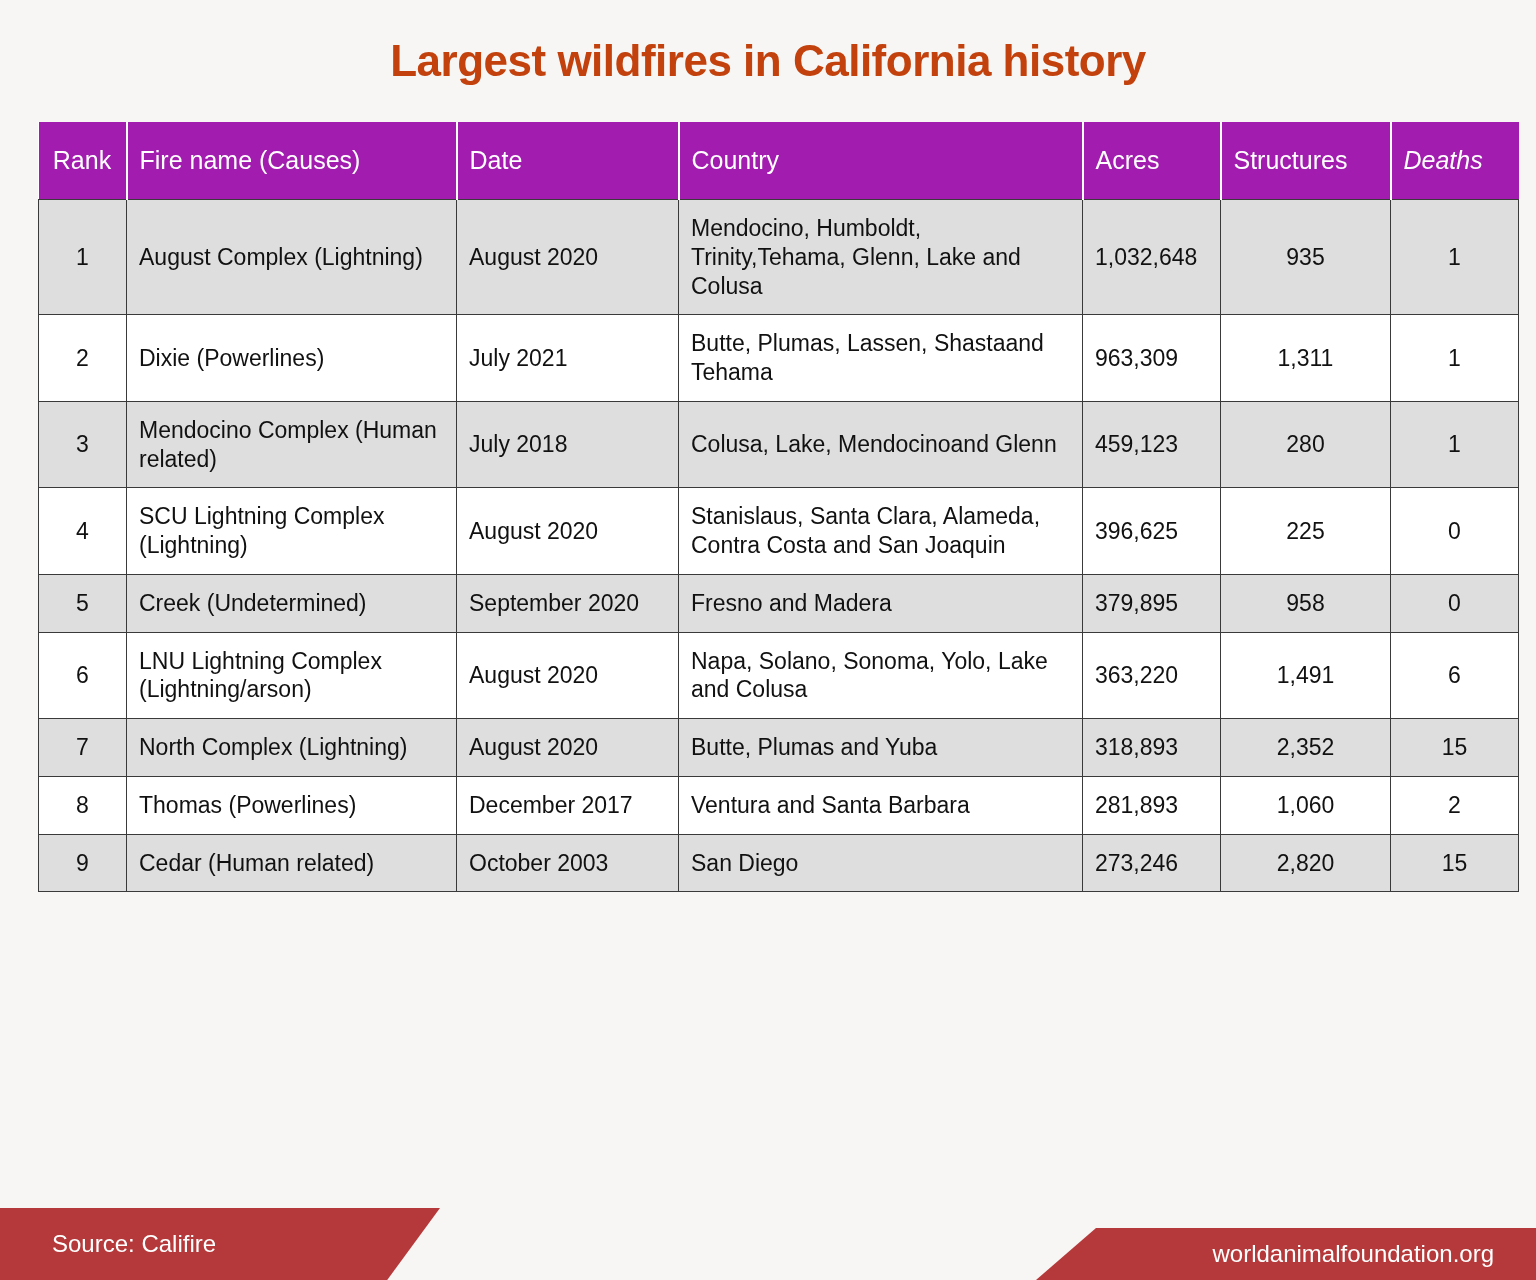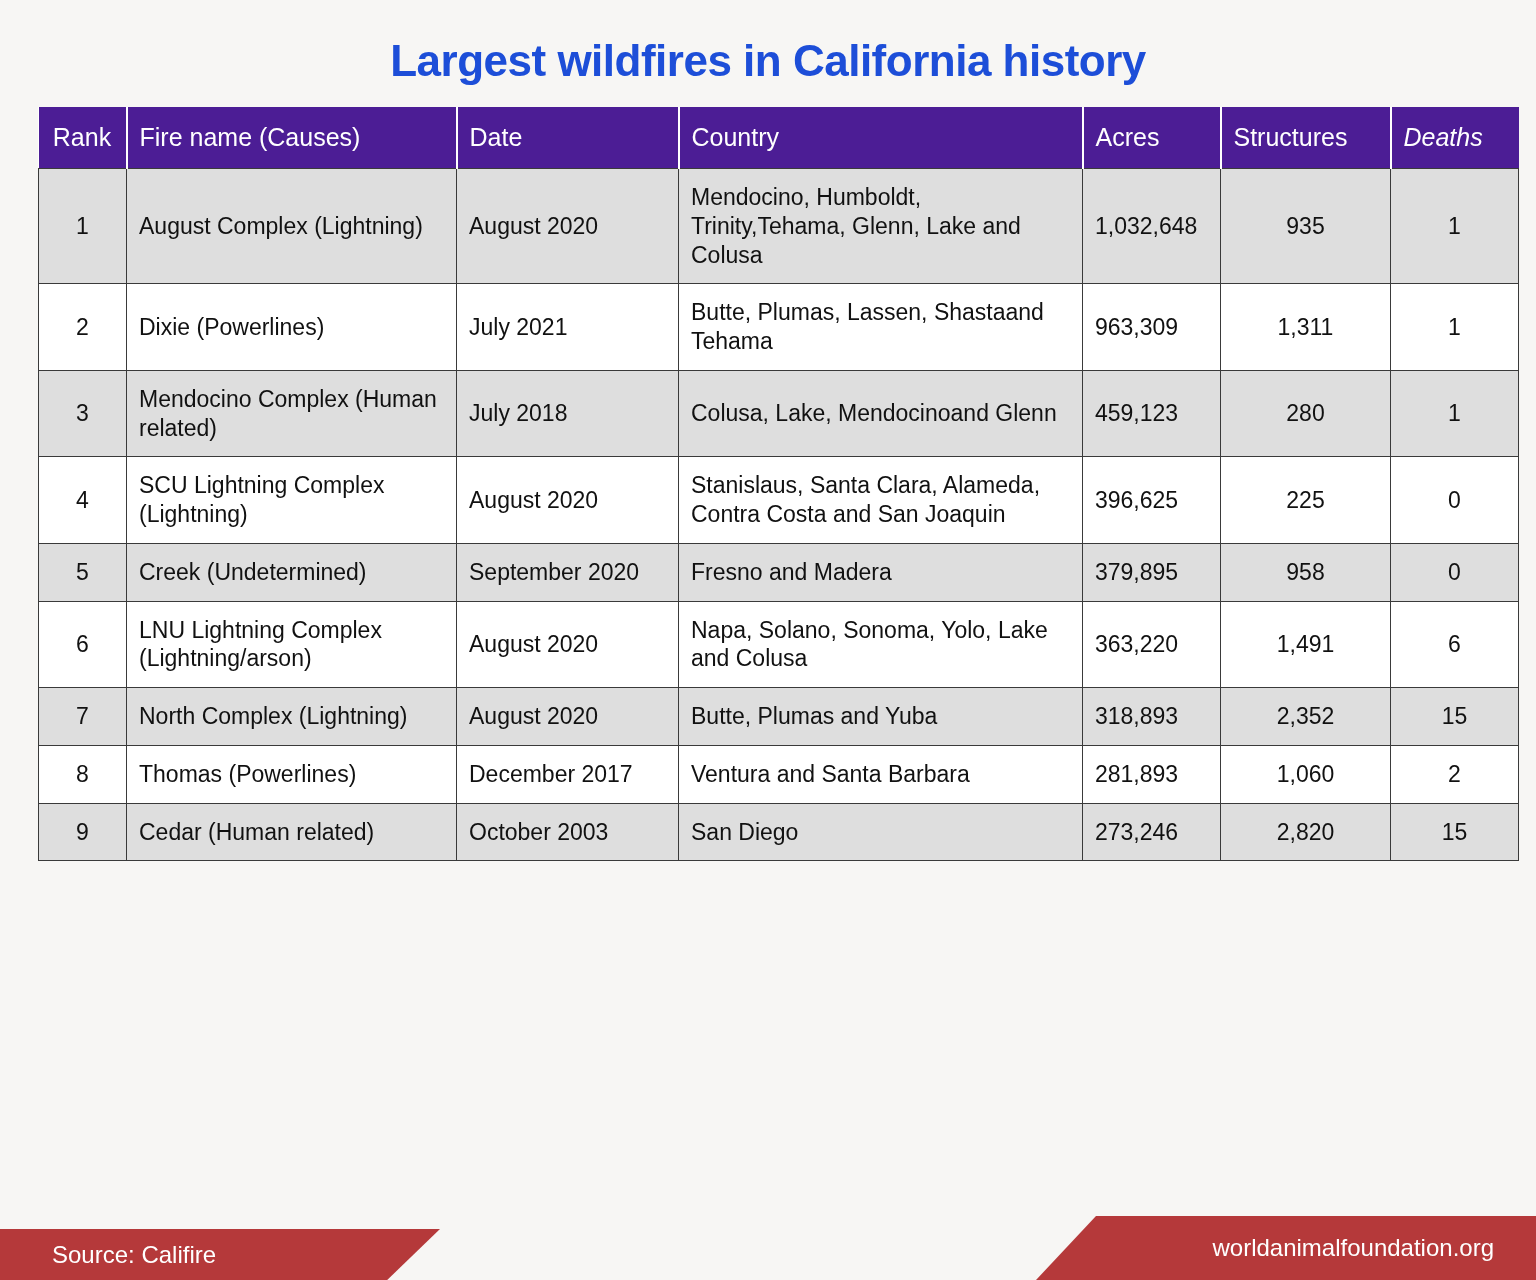--- a/index.html
+++ b/index.html
@@ -15,41 +15,41 @@
     position: relative;
     width: 1536px;
     height: 1280px;
     background: #f7f6f4;
     overflow: hidden;
   }
   .title {
     text-align: center;
     font-size: 44px;
     font-weight: bold;
-    color: #1d4ed8;
+    color: #c2410c;
     letter-spacing: -0.5px;
     padding-top: 36px;
-    padding-bottom: 21px;
+    padding-bottom: 36px;
   }
   .table-wrap {
     margin: 0 38px;
   }
   table.wf {
     width: 1460px;
     border-collapse: collapse;
     table-layout: fixed;
     background: #ffffff;
   }
   table.wf th {
-    background: #4c1d95;
+    background: #a21caf;
     color: #ffffff;
     font-size: 25px;
     font-weight: normal;
     text-align: left;
-    padding: 16px 12px;
+    padding: 24px 12px;
     border-right: 2px solid #ffffff;
     vertical-align: middle;
   }
   table.wf th.center { text-align: center; }
   table.wf th:last-child { border-right: none; font-style: italic; }
   table.wf td {
     font-size: 23px;
     color: #111111;
     padding: 14px 12px;
     border: 1px solid #3a3a3a;
@@ -73,35 +73,35 @@
     position: absolute;
     left: 0;
     bottom: 0;
     width: 1536px;
     height: 64px;
   }
   .footer-left {
     position: absolute;
     left: 0;
     bottom: 0;
-    height: 51px;
+    height: 72px;
     width: 440px;
     background: #b5393a;
     color: #ffffff;
     font-size: 24px;
     display: flex;
     align-items: center;
     padding-left: 52px;
     clip-path: polygon(0 0, 100% 0, 88% 100%, 0 100%);
   }
   .footer-right {
     position: absolute;
     right: 0;
     bottom: 0;
-    height: 64px;
+    height: 52px;
     width: 500px;
     background: #b5393a;
     color: #ffffff;
     font-size: 24px;
     display: flex;
     align-items: center;
     justify-content: flex-end;
     padding-right: 42px;
     clip-path: polygon(12% 0, 100% 0, 100% 100%, 0 100%);
   }

